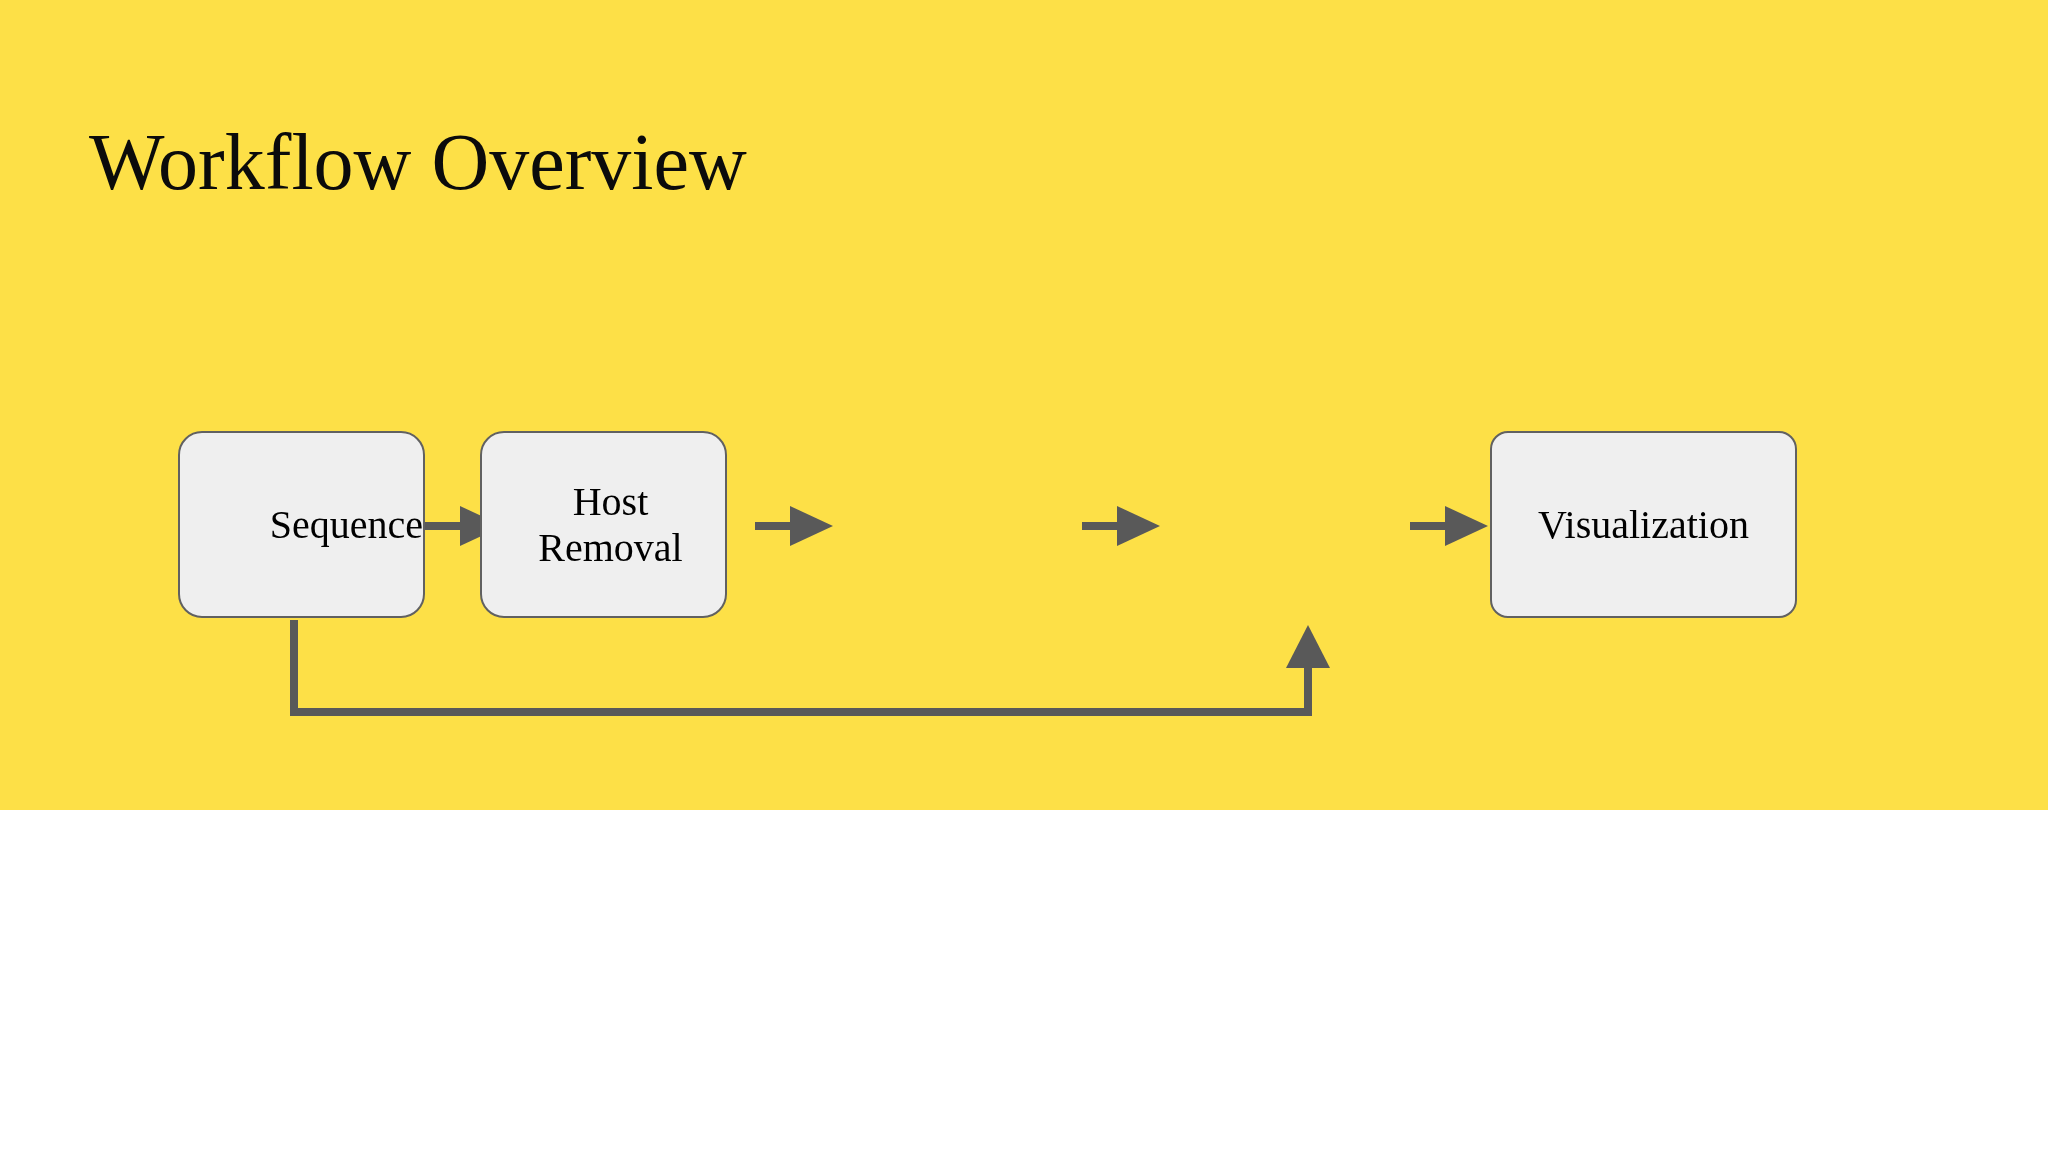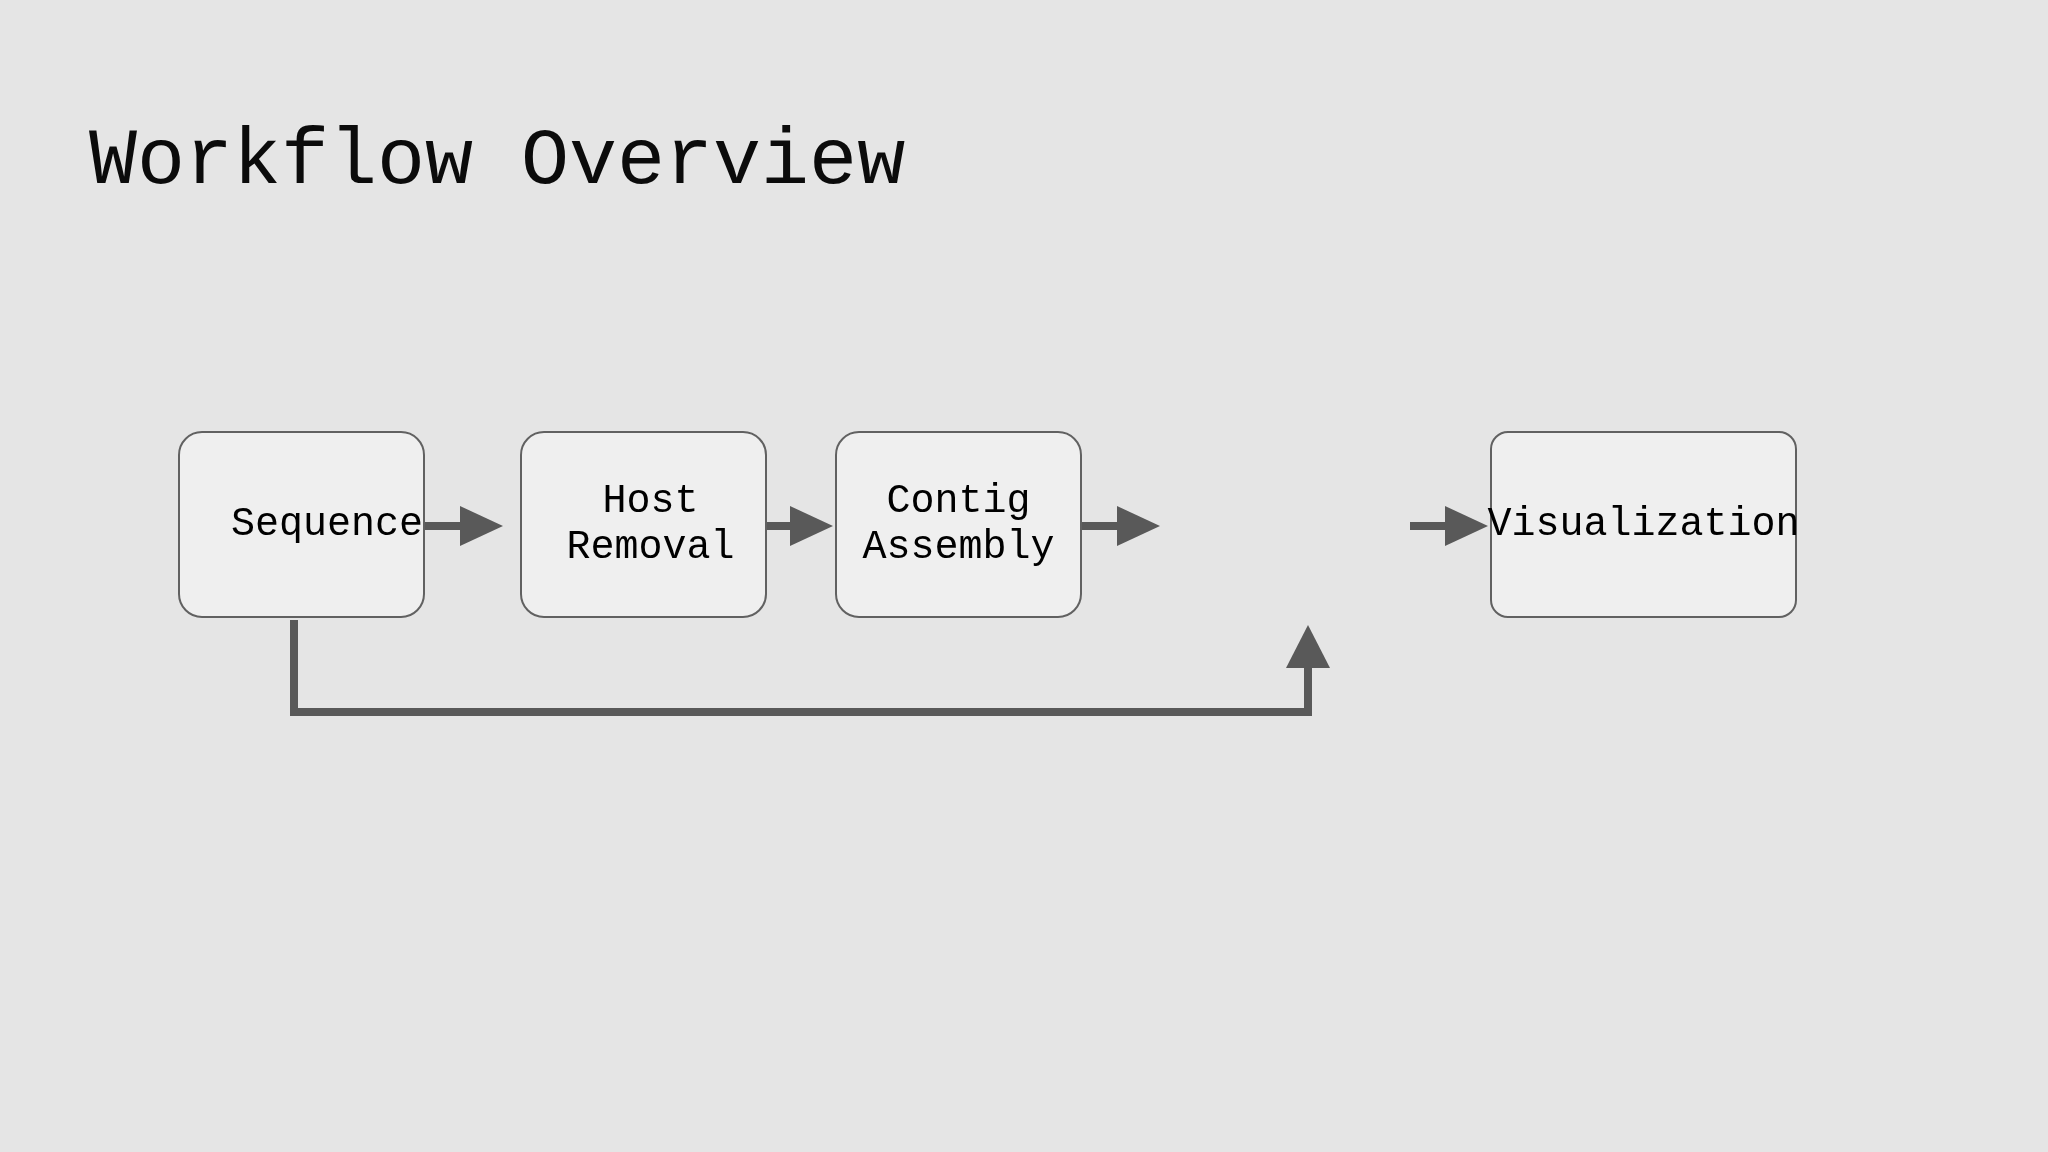--- a/index.html
+++ b/index.html
@@ -3,24 +3,24 @@
 <meta charset="utf-8">
 <style>
   html, body {
     margin: 0;
     padding: 0;
     background: #ffffff;
   }
   .stage {
     position: relative;
     width: 2048px;
-    height: 1152px;
-    background: #e5e5e5;
+    height: 810px;
+    background: #fde047;
     overflow: hidden;
-    font-family: Liberation Mono, monospace;
+    font-family: Liberation Serif, serif;
   }
   .title {
     position: absolute;
     left: 89px;
     top: 122px;
     margin: 0;
     font-size: 80px;
     font-weight: 400;
     line-height: 1;
     color: #0b0b0b;
@@ -86,28 +86,24 @@
       <polyline points="294,620 294,712 1308,712 1308,664" fill="none" stroke-width="8" stroke="#595959"></polyline>
       <polygon points="1286,668 1330,668 1308,625" fill="#595959"></polygon>
     </g>
 
   </svg>
 
   <div class="node" style="left:178px; width:247px;justify-content:flex-end;">
     <span class="node-label">Sequence</span>
   </div>
 
-  <div class="node" style="left:520px; width:247px;padding-left:14px;">
+  <div class="node" style="left:480px; width:247px;padding-left:14px;">
     <span class="node-label">Host
 Removal</span>
   </div>
 
-  <div class="node" style="left:835px; width:247px;">
-    <span class="node-label">Contig
-Assembly</span>
-  </div>
 
 
   <div class="node" style="left:1490px; width:307px;border-radius:18px;">
     <span class="node-label">Visualization</span>
   </div>
 
 </div>
 
 </body></html>

